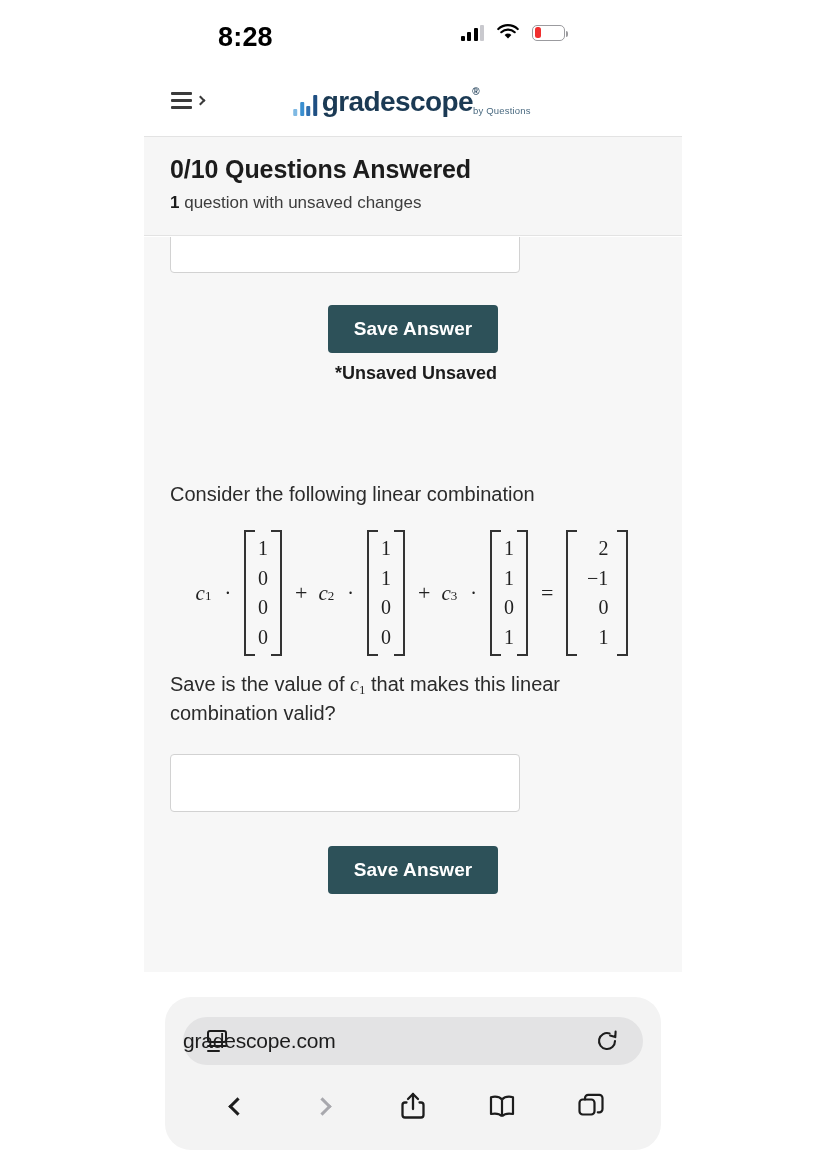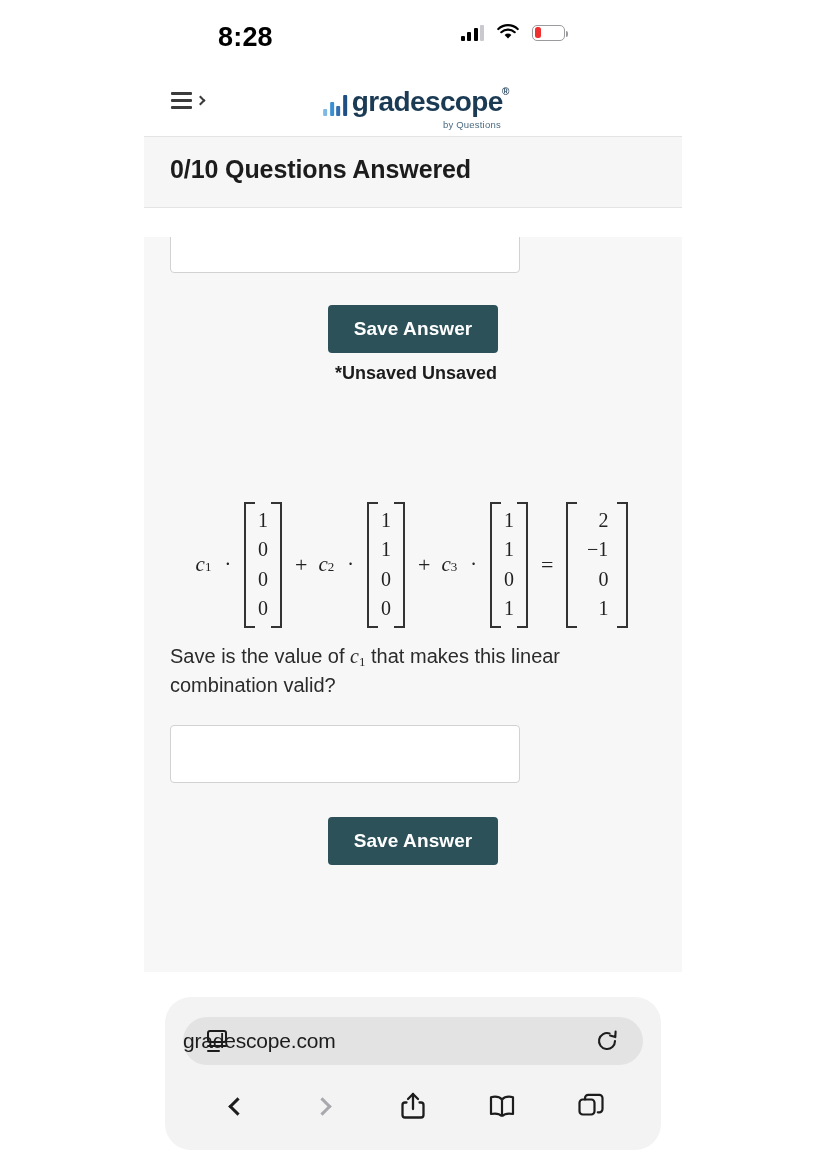--- a/index.html
+++ b/index.html
@@ -63,21 +63,21 @@
     background: #3b3b3b; border-radius: 1px;
   }
   .chev-right {
     width: 7px; height: 7px;
     border-top: 2.6px solid #3b3b3b; border-right: 2.6px solid #3b3b3b;
     transform: rotate(45deg); margin-left: 1px;
   }
   .logo {
     position: absolute; left: 50%; top: 16px;
     transform: translateX(-50%);
-    display: flex; flex-direction: column; align-items: flex-end;
+    display: flex; flex-direction: row; align-items: flex-end;
   }
   .logo-main { display: flex; align-items: flex-end; gap: 5px; }
   .logo-bars { display: flex; align-items: flex-end; gap: 2.5px; height: 21px; }
   .logo-bars i { display: block; width: 4px; border-radius: 1px; background: #3a8fd0; }
   .logo-bars i:nth-child(1) { height: 7px;  background: #7fb9e3; }
   .logo-bars i:nth-child(2) { height: 14px; background: #3a8fd0; }
   .logo-bars i:nth-child(3) { height: 10px; background: #2f6fb0; }
   .logo-bars i:nth-child(4) { height: 21px; background: #1f4f82; }
   .logo-word {
     font-size: 28px; font-weight: 700; color: #1b3a54;
@@ -88,21 +88,21 @@
     font-size: 10px; color: #1b3a54;
   }
   .logo-sub {
     font-size: 9.5px; color: #4a6a80; margin-top: 3px; margin-right: 2px;
     letter-spacing: 0.2px;
   }
 
   
   .progress-band {
     position: absolute; left: 144px; top: 136px;
-    width: 538px; height: 72px;
+    width: 538px; height: 100px;
     background: #f6f6f6;
     border-top: 1px solid #e3e3e3;
     border-bottom: 1px solid #e3e3e3;
     padding: 18px 0 0 26px;
   }
   .progress-title {
     font-size: 25px; font-weight: 700; color: #1c1c1c;
     letter-spacing: -0.1px;
   }
   .progress-sub {
@@ -278,39 +278,44 @@
           <span>gradescope</span>
           <sup>®</sup>
         </div>
       </div>
       <div class="logo-sub">by Questions</div>
     </div>
   </div>
 
   <div class="progress-band">
     <div class="progress-title">0/10 Questions Answered</div>
+    <div class="progress-sub">
+      <b>1</b>
+      <span>question with unsaved changes</span>
+    </div>
   </div>
 
   <div class="content">
     <div class="inner">
 
       
       <div style="height:18px"></div>
       <div class="answer-input" style="margin-top:-44px;"></div>
 
       <div style="height:32px"></div>
       <div class="btn-row">
         <button class="save-btn">Save Answer</button>
       </div>
       <div class="unsaved">*Unsaved Unsaved</div>
 
       
       <div style="height:68px"></div>
 
       <div style="height:28px"></div>
+      <div class="q-text">Consider the following linear combination</div>
 
       
       <div class="equation">
 
         <span class="coef">c<sub>1</sub></span>
         <span class="dot">·</span>
         <span class="vec">
           <span>1</span>
           <span>0</span>
           <span>0</span>

